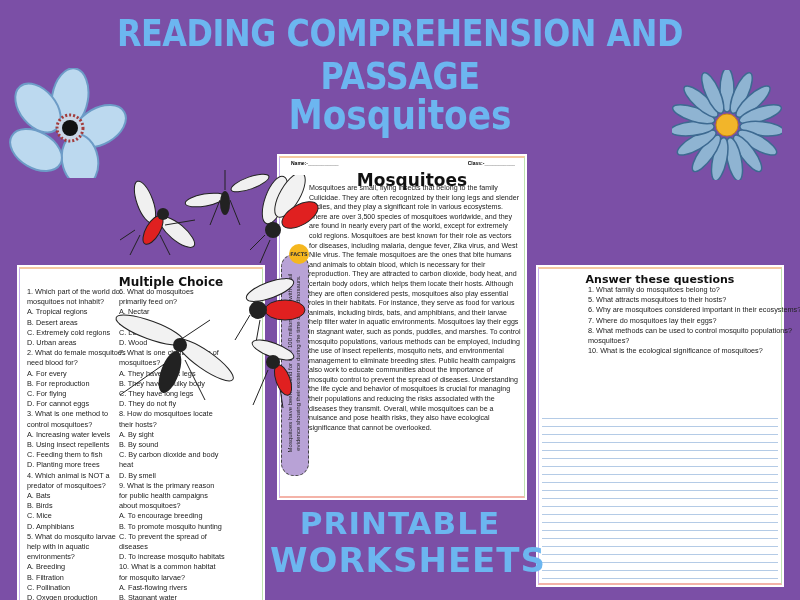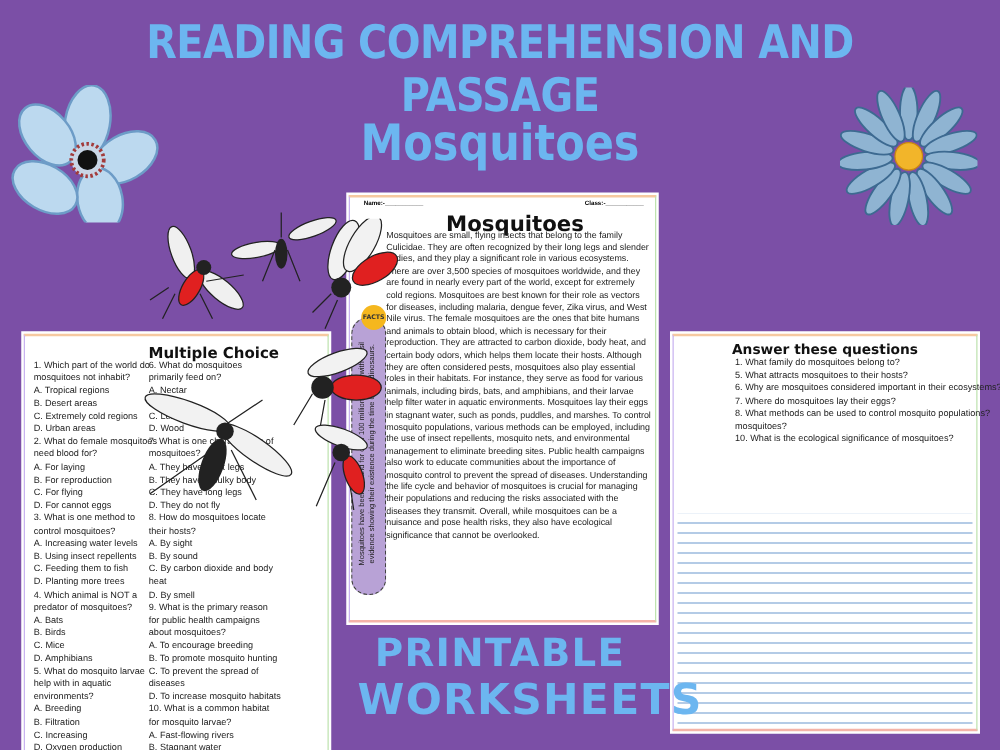--- a/index.html
+++ b/index.html
@@ -1,21 +1,21 @@
 <!DOCTYPE html>
 <html><head>
 <meta charset="utf-8">
 <style>
   html, body { margin:0; padding:0; }
   body { width:800px; height:600px; background:#7b4fa6; position:relative; overflow:hidden; font-family:"DejaVu Sans", sans-serif; }
   .title { position:absolute; left:0; width:800px; text-align:center; color:#6cb6f0; font-family:"DejaVu Sans", sans-serif; font-weight:bold; }
   #main-title { top:12px; font-size:37px; letter-spacing:-0.5px; transform:scaleX(0.86); transform-origin:center; }
   #sub-title { top:92px; font-size:40px; transform:scaleX(0.86); }
   #printable { top:505px; left:270px; width:260px; font-size:31px; letter-spacing:1px; }
-  #worksheets { top:540px; left:270px; width:260px; font-size:34px; letter-spacing:1px;margin-left:16px; }
+  #worksheets { top:540px; left:270px; width:260px; font-size:34px; letter-spacing:1px; }
 
   .sheet { position:absolute; background:#fff; box-sizing:border-box; }
   .sheet .border-deco { position:absolute; inset:2px; border-top:2px solid #f6c9a0; border-bottom:2px solid #f4b3a8; border-left:1px solid #c9b3f0; border-right:1px solid #bfe3b0; pointer-events:none; }
   #mc-sheet { left:17px; top:265px; width:248px; height:360px; }
   #passage-sheet { left:277px; top:154px; width:250px; height:346px; }
   #answer-sheet { left:536px; top:265px; width:248px; height:322px; }
 
   .sheet-heading { font-family:"DejaVu Sans", sans-serif; font-weight:bold; text-align:center; color:#111; }
   #mc-sheet .sheet-heading { font-size:12px; margin:10px 0 4px 0; padding-left:60px; }
   #answer-sheet .sheet-heading { font-size:11px; margin:8px 0 3px 0; }
@@ -86,42 +86,42 @@
   <div class="sheet-heading">Multiple Choice</div>
   <div id="mc-col1" class="mc-col small-text">
       <div class="line">1. Which part of the world do</div>
       <div class="line">mosquitoes not inhabit?</div>
       <div class="line">A. Tropical regions</div>
       <div class="line">B. Desert areas</div>
       <div class="line">C. Extremely cold regions</div>
       <div class="line">D. Urban areas</div>
       <div class="line">2. What do female mosquitoes</div>
       <div class="line">need blood for?</div>
-      <div class="line">A. For laying</div>
+      <div class="line">A. For every</div>
       <div class="line">B. For reproduction</div>
       <div class="line">C. For flying</div>
       <div class="line">D. For cannot eggs</div>
       <div class="line">3. What is one method to</div>
       <div class="line">control mosquitoes?</div>
       <div class="line">A. Increasing water levels</div>
       <div class="line">B. Using insect repellents</div>
       <div class="line">C. Feeding them to fish</div>
       <div class="line">D. Planting more trees</div>
       <div class="line">4. Which animal is NOT a</div>
       <div class="line">predator of mosquitoes?</div>
       <div class="line">A. Bats</div>
       <div class="line">B. Birds</div>
       <div class="line">C. Mice</div>
       <div class="line">D. Amphibians</div>
       <div class="line">5. What do mosquito larvae</div>
       <div class="line">help with in aquatic</div>
       <div class="line">environments?</div>
       <div class="line">A. Breeding</div>
       <div class="line">B. Filtration</div>
-      <div class="line">C. Increasing</div>
+      <div class="line">C. Pollination</div>
       <div class="line">D. Oxygen production</div>
     </div>
   <div id="mc-col2" class="mc-col small-text">
       <div class="line">6. What do mosquitoes</div>
       <div class="line">primarily feed on?</div>
       <div class="line">A. Nectar</div>
       <div class="line">B. Blood</div>
       <div class="line">C. Leaves</div>
       <div class="line">D. Wood</div>
       <div class="line">7. What is one characteristic of</div>

